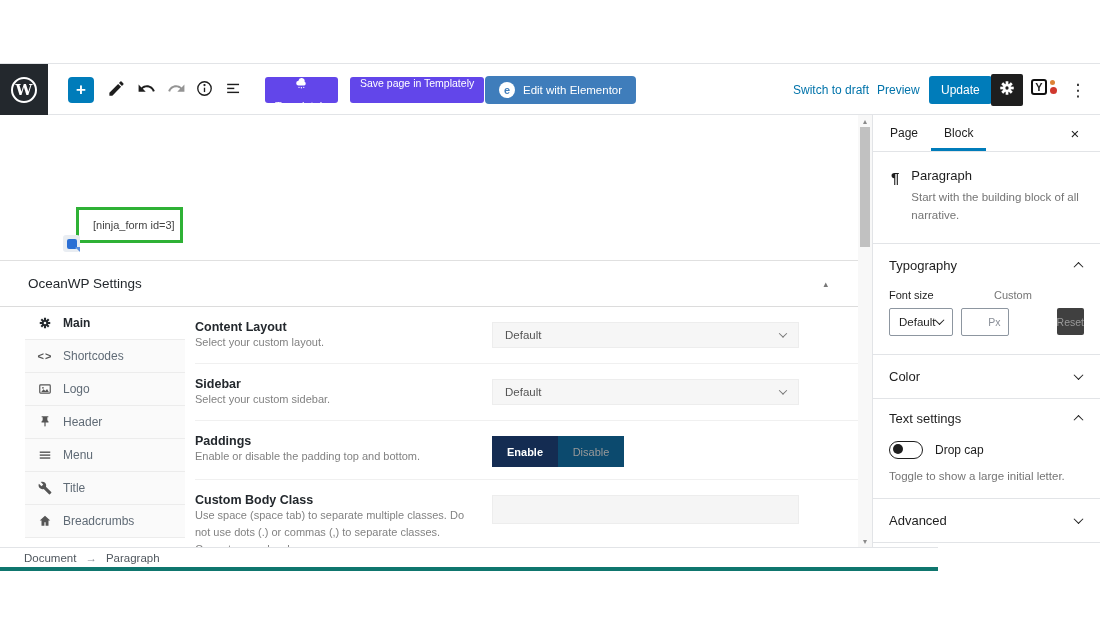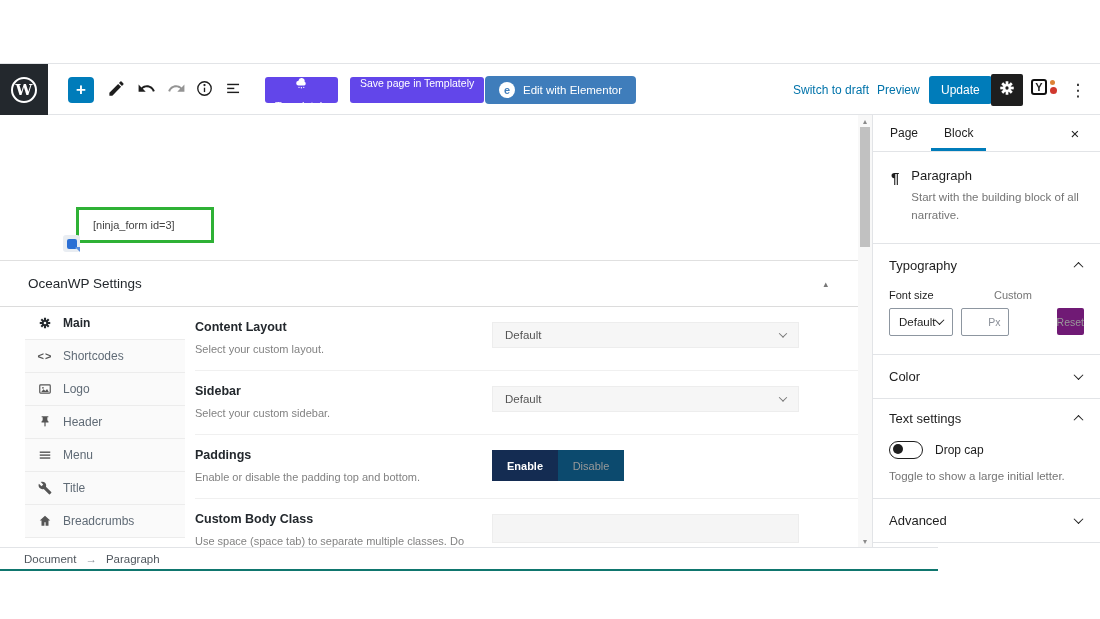--- a/index.html
+++ b/index.html
@@ -40,21 +40,21 @@
                display:flex; align-items:center; justify-content:center; }
   .yoast-dots { display:flex; flex-direction:column; gap:2px; }
   .dot-o { width:5px; height:5px; border-radius:50%; background:#dd8236; }
   .dot-r { width:7px; height:7px; border-radius:50%; background:#d0382e; }
   .kebab { position:absolute; left:1066px; top:14px; width:24px; height:24px; font-size:17px; color:#1e1e1e;
            display:flex; align-items:center; justify-content:center; cursor:pointer; }
 
   
   .canvas { position:absolute; left:0; top:115px; width:858px; height:432px; background:#fff; overflow:hidden; }
   .post-title { position:absolute; left:92px; top:52px; font-size:26px; font-weight:bold; color:#1e1e1e; }
-  .shortcode-block { position:absolute; left:76px; top:92px; width:138px; height:36px;
+  .shortcode-block { position:absolute; left:76px; top:92px; width:107px; height:36px;
                      border:3px solid #2eb135; display:flex; align-items:center; padding-left:14px;text-align:center; }
   .shortcode-text { font-size:11px; color:#444; }
   .ext-icon { position:absolute; left:63px; top:120px; width:17px; height:17px; background:#e9edf2; border-radius:3px;
               display:flex; align-items:center; justify-content:center; }
   .ext-glyph { width:10px; height:10px; background:#2b6fd4; border-radius:2px; position:relative; }
   .ext-glyph:after { content:""; position:absolute; right:-3px; bottom:-3px; width:0; height:0;
                      border-left:5px solid #5a8fe0; border-bottom:5px solid transparent; transform:rotate(90deg); }
 
   
   .metabox { position:absolute; left:0; top:145px; width:858px; border-top:1px solid #e0e0e0; background:#fff; }
@@ -69,21 +69,21 @@
   .otab .oic { width:16px; display:flex; justify-content:center; color:#555; }
   .otab .oic svg { width:14px; height:14px; }
   .otab.active { background:#fff; color:#23282d; font-weight:bold; }
   .otab.active .oic { color:#23282d; }
   .code-glyph { font-size:11px; font-weight:bold; letter-spacing:1px; }
   .osettings { flex:1; padding-left:10px; }
   .srow { display:flex; padding:13px 0 12px 0; border-bottom:1px solid #f0f0f0; }
   .srow:last-child { border-bottom:none; }
   .srow-main { width:297px; padding-right:20px; }
   .s-label { font-size:12.5px; font-weight:bold; color:#23282d; }
-  .s-desc { font-size:11px; color:#828282; margin-top:7px; line-height:1.55; }
+  .s-desc { font-size:11px; color:#828282; line-height:1.55; }
   .srow-ctrl { width:307px; flex-shrink:0; }
   .osel { height:26px; background:#f6f6f6; border:1px solid #ededed; display:flex; align-items:center;
           justify-content:space-between; padding:0 12px; font-size:11.5px; color:#555; cursor:pointer; margin-top:2px; }
   .oinput { width:307px; height:29px; background:#f5f5f5; border:1px solid #ededed; outline:none;
             font-size:12px; padding:0 8px; margin-top:2px; }
   .btn-group { display:flex; margin-top:2px; }
   .bg-on { width:66px; height:31px; background:#142c52; color:#fff; font-size:11px; font-weight:bold;
            display:flex; align-items:center; justify-content:center; cursor:pointer; }
   .bg-off { width:66px; height:31px; background:#0c4a6e; color:#999; font-size:11px;
             display:flex; align-items:center; justify-content:center; cursor:pointer; }
@@ -118,33 +118,33 @@
   .typo-body { padding:2px 16px 18px 16px; }
   .typo-labels { display:flex; font-size:11px; }
   .tl-fs { width:105px; color:#1e1e1e; }
   .tl-cu { color:#757575; }
   .typo-ctrls { display:flex; margin-top:7px; align-items:center; }
   .fs-select { width:97px; height:28px; border:1px solid #8d96a0; border-radius:2px; display:flex; align-items:center;
                justify-content:space-between; padding:0 9px; font-size:11.5px; cursor:pointer; margin-right:8px; }
   .px-input { width:48px; height:28px; border:1px solid #8d96a0; border-radius:2px; font-size:10.5px;
               text-align:right; padding:0 7px; outline:none; margin-right:8px; color:#1e1e1e; }
   .px-input::placeholder { color:#8a8f98; }
-  .reset-btn { width:38px; height:27px; background:#701a75; border-radius:2px; font-size:10.5px; color:#9a9a9a;
+  .reset-btn { width:38px; height:27px; background:#404040; border-radius:2px; font-size:10.5px; color:#9a9a9a;
                display:flex; align-items:center; justify-content:center; cursor:pointer;margin-left:40px; }
   .ts-body { padding:2px 16px 16px 16px; }
   .tog-row { display:flex; align-items:center; gap:12px; }
   .toggle { width:34px; height:18px; border:1.5px solid #1e1e1e; border-radius:10px; position:relative;
             background:#fff; cursor:pointer; }
   .toggle .knob { position:absolute; left:3px; top:2.5px; width:10px; height:10px; border-radius:50%; background:#1e1e1e; }
   .tog-label { font-size:12px; color:#1e1e1e; }
   .tog-help { margin-top:11px; font-size:11.5px; color:#757575; }
 
   
   .footbar { position:absolute; left:0; top:547px; width:938px; height:24px; background:#fff;
-             border-top:1px solid #e2e4e7; border-bottom:2px solid #0f766e; display:flex; align-items:center;
+             border-top:1px solid #e2e4e7; border-bottom:4px solid #0f766e; display:flex; align-items:center;
              gap:9px; padding-left:24px; font-size:11.5px; color:#50575e; }
   .fb-arrow { color:#8a8f98; }
   .fb-item { cursor:pointer; }
 </style>
 </head>
 <body>
 
 <div class="screen">
 
   <div class="toolbar">

